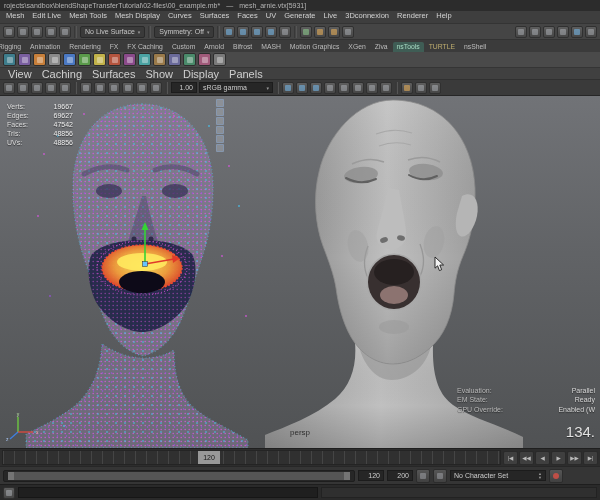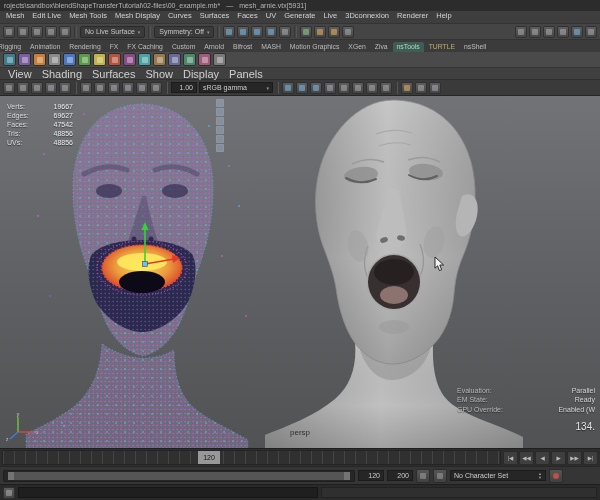--- a/index.html
+++ b/index.html
@@ -69,21 +69,21 @@
   .hudrow{display:flex;width:66px;}
   .hudrow .l{flex:1;color:#dedede;}
   .hudrow .v{text-align:right;}
   .inview{position:absolute;left:216px;top:3px;display:flex;flex-direction:column;gap:1px;}
   .inview span{width:8px;height:8px;background:rgba(205,215,230,.3);
     border:1px solid rgba(130,160,200,.5);border-radius:1px;}
   .hudeval{position:absolute;right:5px;bottom:34px;width:138px;font-size:7px;line-height:9.5px;
     color:#d8d8d8;text-shadow:0 1px 1px rgba(0,0,0,.5);overflow:hidden;}
   .evalrow{display:flex;justify-content:space-between;white-space:nowrap;}
   .evalrow .l{color:#b9b9b9;margin-right:6px;}
-  .fps{position:absolute;right:5px;bottom:16px;font-size:10px;color:#e2e2e2;
+  .fps{position:absolute;right:5px;bottom:8px;font-size:15px;color:#e2e2e2;
     text-shadow:0 1px 1px rgba(0,0,0,.5);}
   .cam{position:absolute;left:50%;bottom:11px;transform:translateX(-50%);
     font-size:8px;color:#2f2f2f;}
   .gizmo{position:absolute;left:6px;bottom:6px;}
   .cursor{position:absolute;left:434px;top:160px;}
 
   
   .timeslider{height:18px;background:#2d2d2d;display:flex;align-items:stretch;gap:2px;
     padding:1px 2px;border-top:1px solid #1f1f1f;flex:none;}
   .ruler{flex:1;position:relative;border:1px solid #242424;background:
@@ -210,21 +210,21 @@
     <span class="shico"></span>
     <span class="shico"></span>
     <span class="shico"></span>
     <span class="shico"></span>
     <span class="shico"></span>
     <span class="shico"></span>
   </div>
 
   <div class="panelmenu">
     <span class="pm">View</span>
-    <span class="pm">Shading</span>
+    <span class="pm">Caching</span>
     <span class="pm">Surfaces</span>
     <span class="pm">Show</span>
     <span class="pm">Display</span>
     <span class="pm">Panels</span>
   </div>
 
   <div class="paneltools">
     <span class="ico"></span>
     <span class="ico"></span>
     <span class="ico"></span>

